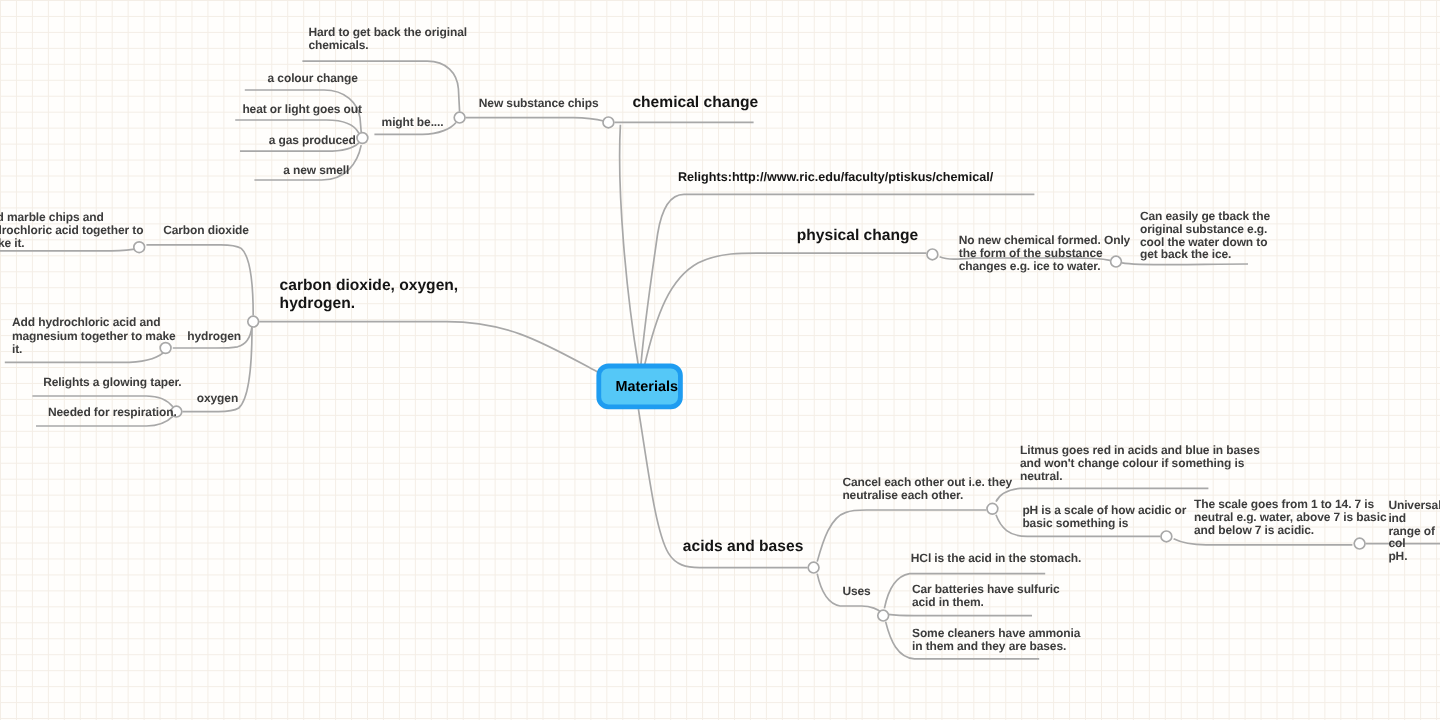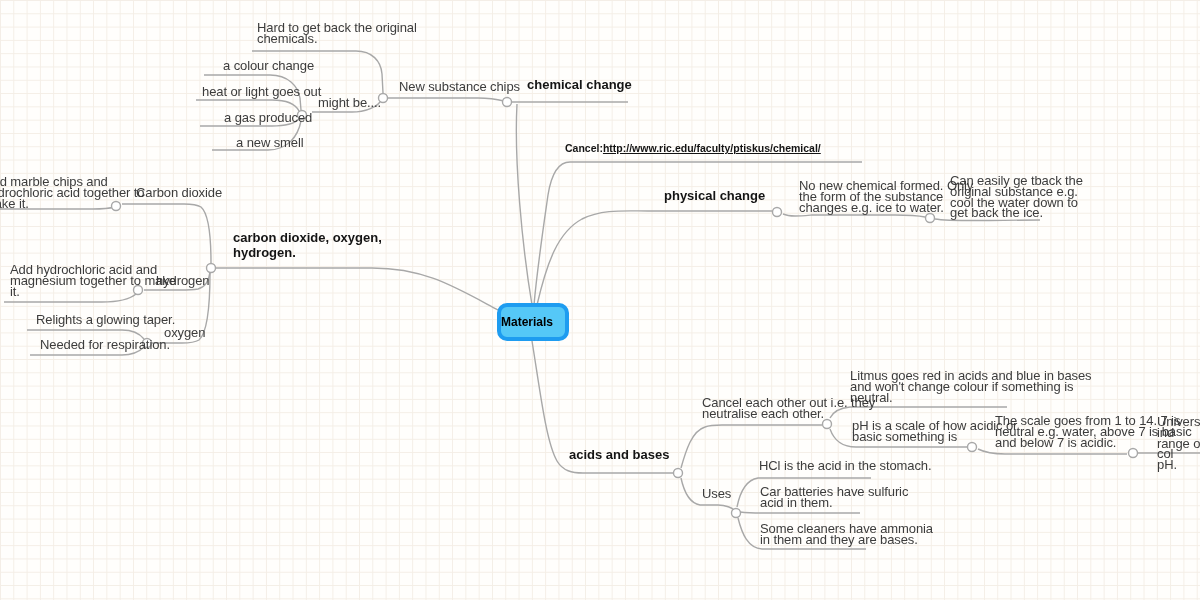--- a/index.html
+++ b/index.html
@@ -15,40 +15,40 @@
     --grid:#f4eee6;
     --line:#a8a8a8;
     --root-fill:#55c8f7;
     --root-border:#1e9cf0;
     --text:#3c3c3c;
     --text-dark:#141414;
   }
   svg.wires{position:absolute;left:0;top:0;}
   .lbl{
     position:absolute;
-    font-size:13px;line-height:10.8px;letter-spacing:-0.1px;
-    color:var(--text);white-space:pre-line;cursor:default;
+    font-size:10px;line-height:10.8px;letter-spacing:-0.1px;
+    color:var(--text);white-space:pre-line;cursor:default;font-weight:bold;
   }
   .hdr{
     font-weight:bold;font-size:13px;line-height:14.5px;letter-spacing:0;
     color:var(--text-dark);
   }
   .website{
     font-weight:bold;font-size:10.5px;line-height:13px;letter-spacing:0;
     color:var(--text-dark);white-space:nowrap;
   }
-  .wurl{text-decoration:underline;cursor:pointer;}
+  .wurl{cursor:pointer;}
   .root{
     position:absolute;left:497px;top:303px;width:72px;height:38px;
     box-sizing:border-box;
     background:var(--root-fill);
     border:4px solid var(--root-border);
     border-radius:10px;
-    display:flex;align-items:center;justify-content:flex-start;
-    font-weight:bold;font-size:12px;color:#000;cursor:pointer;
+    display:flex;align-items:center;justify-content:flex-end;
+    font-weight:bold;font-size:12px;color:#000;cursor:pointer;padding-left:45px;
   }
 </style>
 </head>
 <body>
 
 <svg class="wires" width="1200" height="600">
   <g fill="none" stroke="#a8a8a8" stroke-width="1.4">
 
     <path d="M 517,104 C 514,160 522,245 532,305"></path>
     <path d="M 512,102 L 628,102"></path>
@@ -107,24 +107,24 @@
 <div class="lbl" style="left:257px;top:23px">Hard to get back the original
 chemicals.</div>
 <div class="lbl" style="left:223px;top:61px">a colour change</div>
 <div class="lbl" style="left:202px;top:87px">heat or light goes out</div>
 <div class="lbl" style="left:224px;top:113px">a gas produced</div>
 <div class="lbl" style="left:236px;top:138px">a new smell</div>
 <div class="lbl" style="left:318px;top:98px">might be....</div>
 <div class="lbl" style="left:399px;top:82px">New substance chips</div>
 <div class="lbl hdr" style="left:527px;top:78px">chemical change</div>
 
-<div class="lbl website" style="left:565px;top:142px"><span>Cancel:</span><span class="wurl">http://www.ric.edu/faculty/ptiskus/chemical/</span></div>
+<div class="lbl website" style="left:565px;top:142px"><span>Relights:</span><span class="wurl">http://www.ric.edu/faculty/ptiskus/chemical/</span></div>
 
 <div class="lbl hdr" style="left:664px;top:189px">physical change</div>
-<div class="lbl" style="left:799px;top:181px">No new chemical formed. Only
+<div class="lbl" style="left:799px;top:196px">No new chemical formed. Only
 the form of the substance
 changes e.g. ice to water.</div>
 <div class="lbl" style="left:950px;top:176px">Can easily ge tback the
 original substance e.g.
 cool the water down to
 get back the ice.</div>
 
 <div class="lbl hdr" style="left:233px;top:231px">carbon dioxide, oxygen,
 hydrogen.</div>
 <div class="lbl" style="left:136px;top:188px">Carbon dioxide</div>

